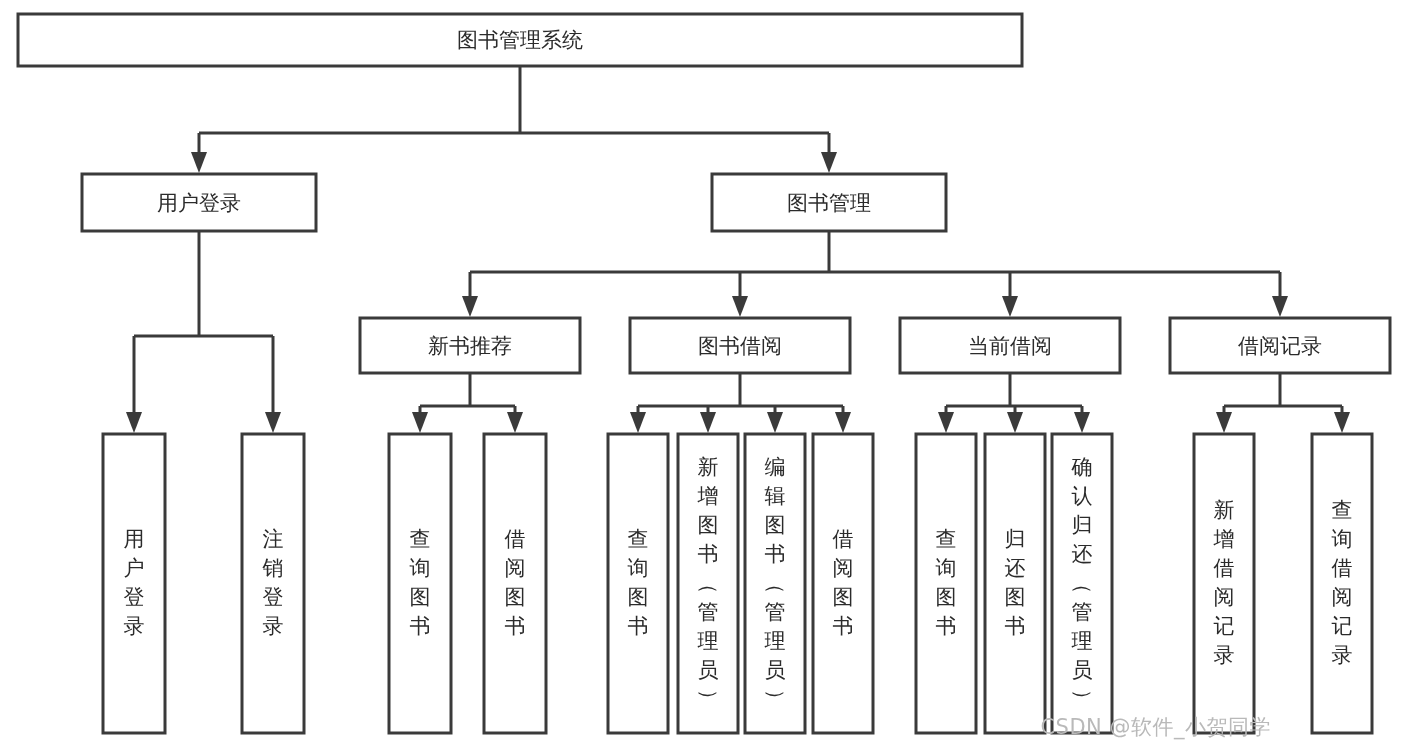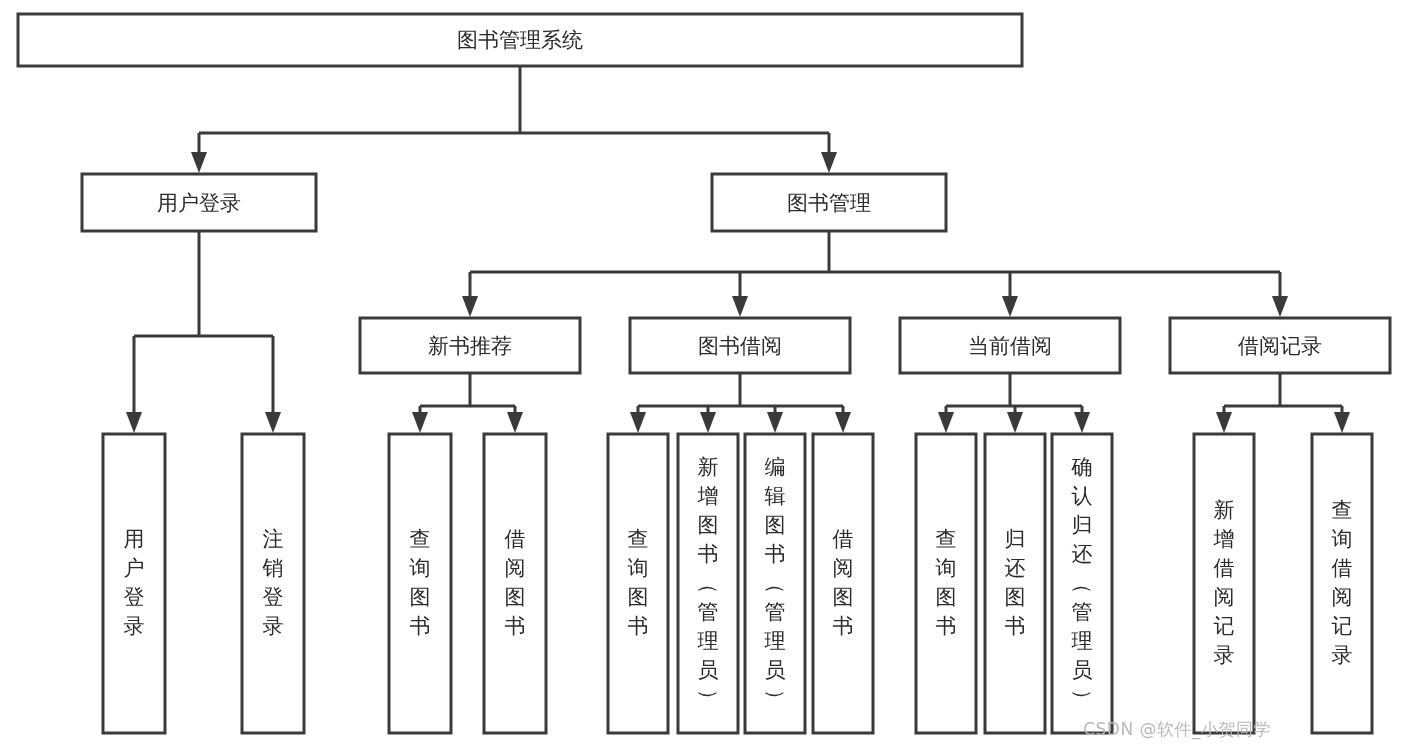--- a/index.html
+++ b/index.html
@@ -55,21 +55,21 @@
     font-size: 21px;
     fill: #2b2b2b;
     text-anchor: middle;
     dominant-baseline: middle;
   }
   .watermark {
     position: absolute;
     right: 10px;
     bottom: 6px;
     font-family: "DejaVu Sans", "Liberation Sans", sans-serif;
-    font-size: 17px;
+    font-size: 21px;
     color: #b9b9b9;
     letter-spacing: 0.5px;
     white-space: nowrap;
     pointer-events: none;
   }
 </style>
 </head>
 <body>
 
 <div id="diagram-root">

